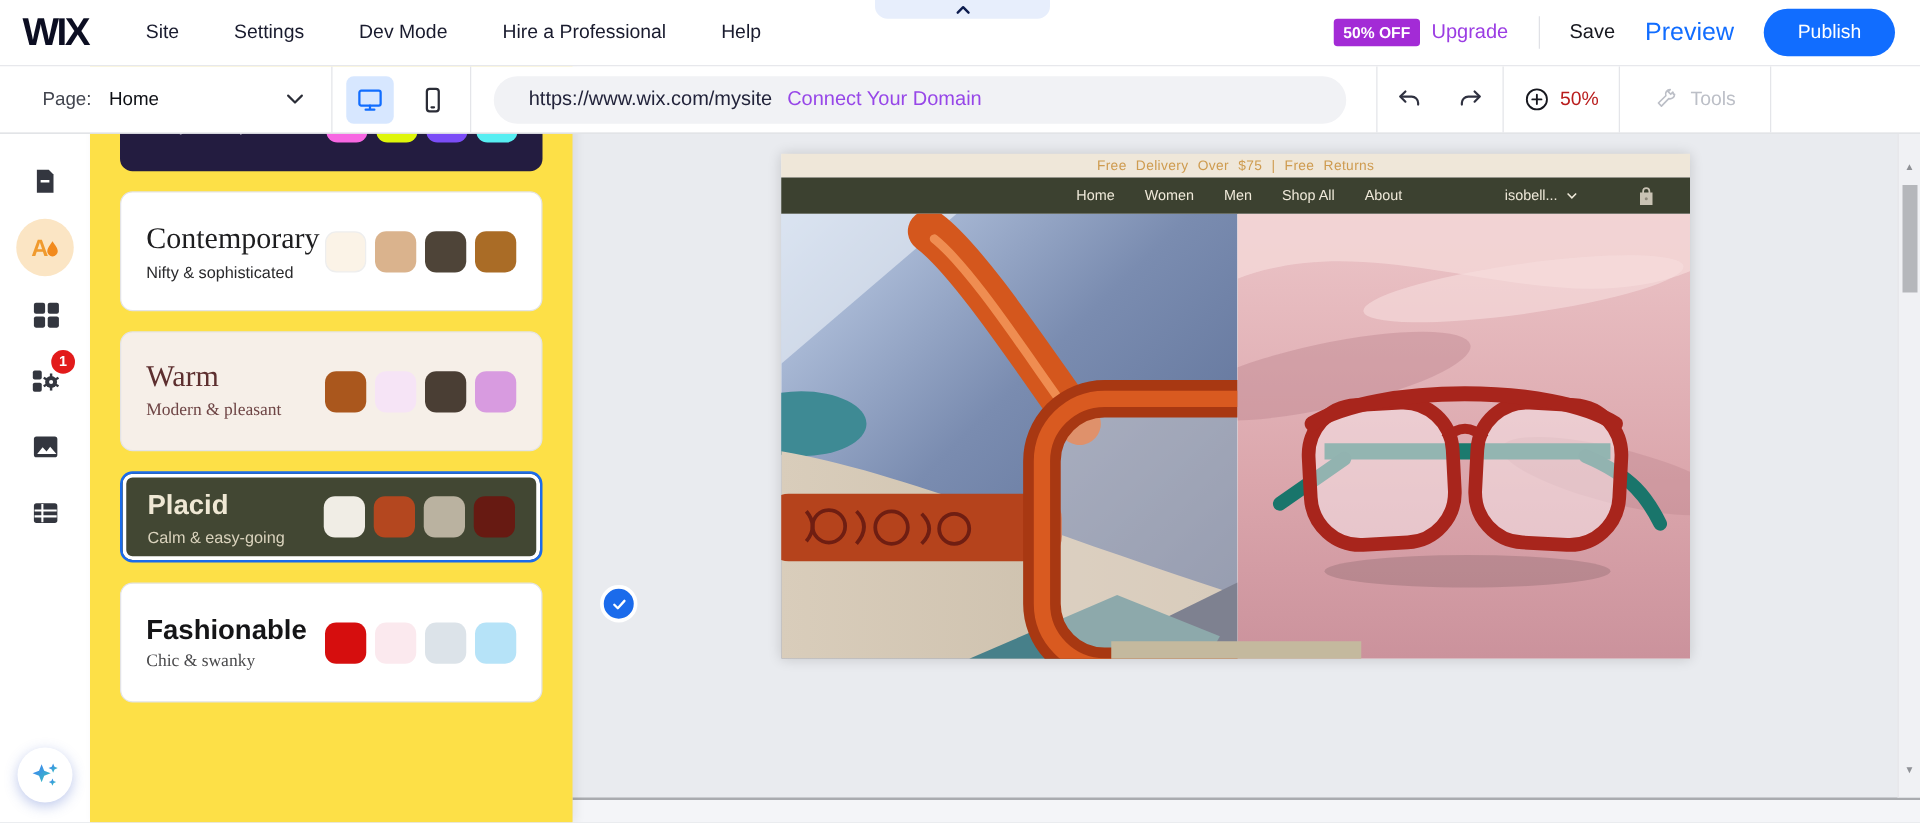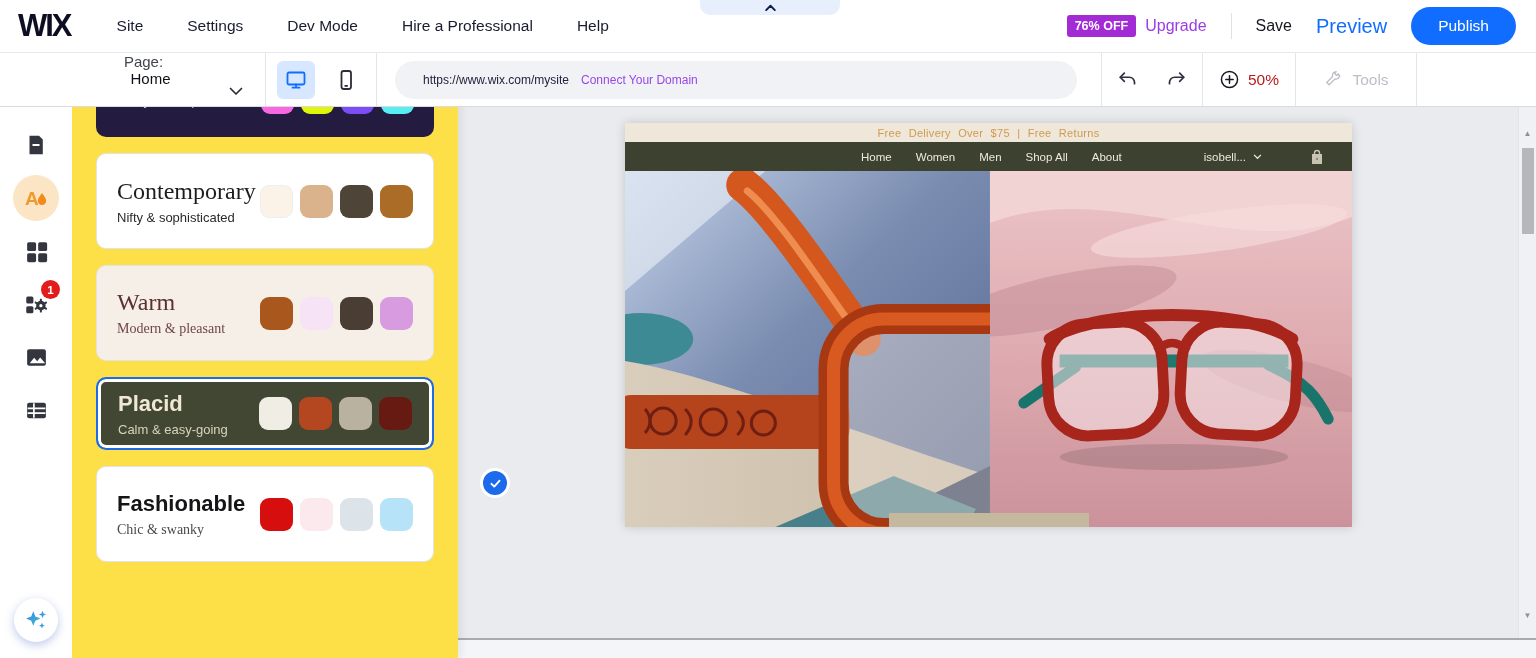--- a/index.html
+++ b/index.html
@@ -24,30 +24,30 @@
   .vdiv { width:1px; height:26px; background:#e0e1e6; }
   .save-btn { color:#17181f; font-size:16px; }
   .preview-btn { color:#116dff; font-size:20px; }
   .publish-btn { background:#116dff; color:#fff; font-size:15.5px; padding:10px 27px;
                  border:none; border-radius:21px; }
   
   .toolbar { position:absolute; left:0; top:53px; right:0; height:54px; background:#fff;
              border-bottom:1px solid #d9dbe0; display:flex; align-items:stretch; z-index:29; }
   .tb-sec { display:flex; align-items:center; }
   .tb-div { width:1px; background:#e4e5e9; }
-  .page-group { width:265px; padding-left:22px;flex-direction:column; }
+  .page-group { width:265px; padding-left:34px; }
   .page-label { color:#42454f; font-size:15px; }
   .page-value { margin-left:14px; font-size:15px; color:#0e1015; }
   .page-group .chev { margin-left:auto; margin-right:22px; }
   .device-group { width:110px; justify-content:center; gap:12px; }
   .device-btn { width:38px; height:38px; border-radius:6px; display:flex; align-items:center; justify-content:center; }
   .device-btn.active { background:#d7e7ff; }
   .url-wrap { width:724px; padding:0 24px 0 18px; }
   .url-bar { flex:1; height:38px; background:#f1f2f5; border-radius:19px; display:flex;
-             align-items:center; padding-left:28px; font-size:12px; }
+             align-items:center; padding-left:28px; font-size:16px; }
   .url-text { color:#23243b; }
   .connect-link { color:#9747e8; margin-left:12px; }
   .history-group { width:100px; justify-content:center; gap:26px; }
   .zoom-group { width:92px; justify-content:center; gap:8px; font-size:15.5px; color:#b91c1c; }
   .tools-group { width:120px; justify-content:center; gap:9px; font-size:15.5px; color:#bcbfc7; }
   .search-group { width:118px; justify-content:center; gap:9px; font-size:15.5px; color:#17181f; }
   
   .workspace { position:absolute; left:0; top:107px; right:0; bottom:0; background:#e9ebef; }
   .canvas-line { position:absolute; left:458px; right:0; top:531px; height:2px; background:#a9abaf; }
   .canvas-strip { position:absolute; left:458px; right:0; top:533px; bottom:0; background:#f4f5f8; }
@@ -124,21 +124,21 @@
       <span>Hire a Professional</span>
       <span>Help</span>
     </div>
     <div class="top-tab">
       <svg width="13" height="9" viewBox="0 0 15 10">
         <path d="M2.5 8l5-5 5 5" fill="none" stroke="#0d1c4f" stroke-width="2.2" stroke-linecap="round" stroke-linejoin="round"></path>
       </svg>
     </div>
     <div class="mb-right">
       <div class="upgrade-group">
-        <span class="discount-badge">76% OFF</span>
+        <span class="discount-badge">50% OFF</span>
         <span class="upgrade-link">Upgrade</span>
       </div>
       <div class="vdiv"></div>
       <span class="save-btn">Save</span>
       <span class="preview-btn">Preview</span>
       <button class="publish-btn">Publish</button>
     </div>
   </div>
 
   <div class="toolbar">

